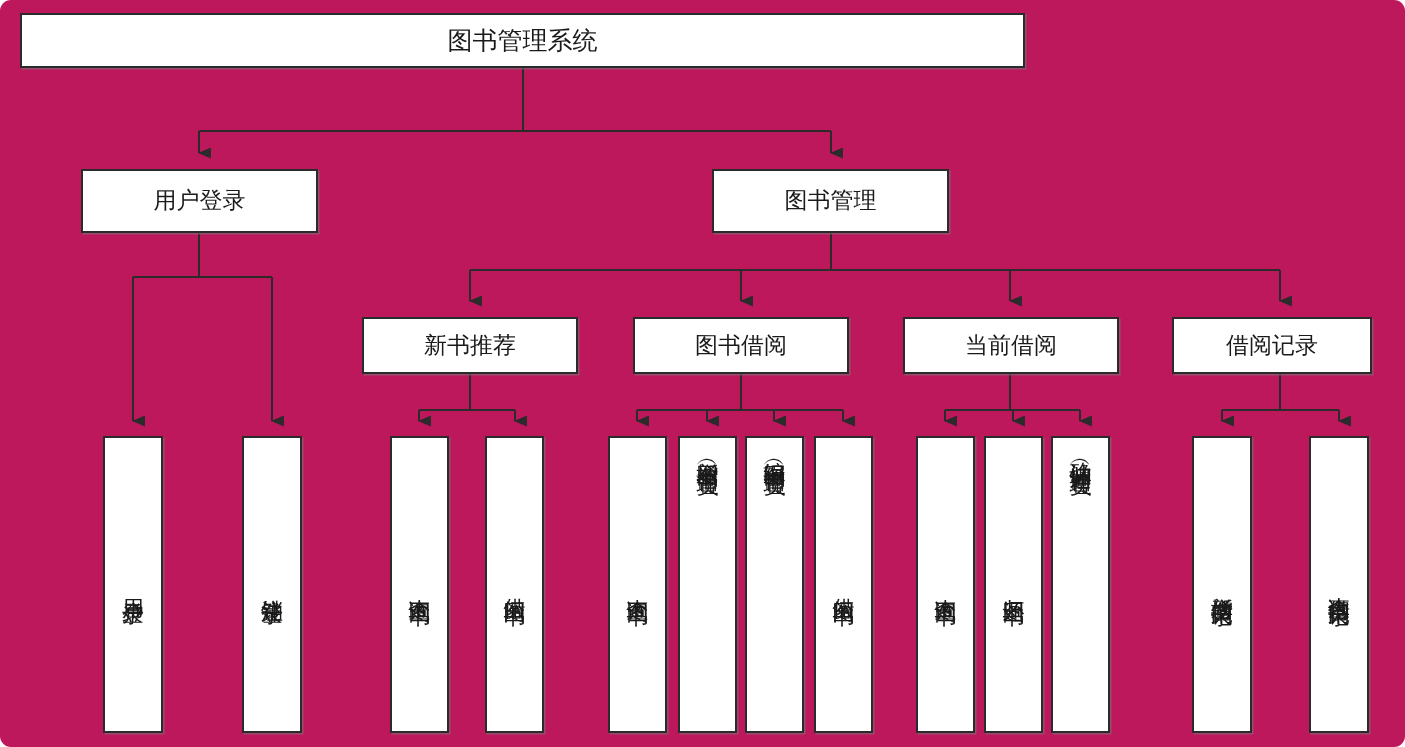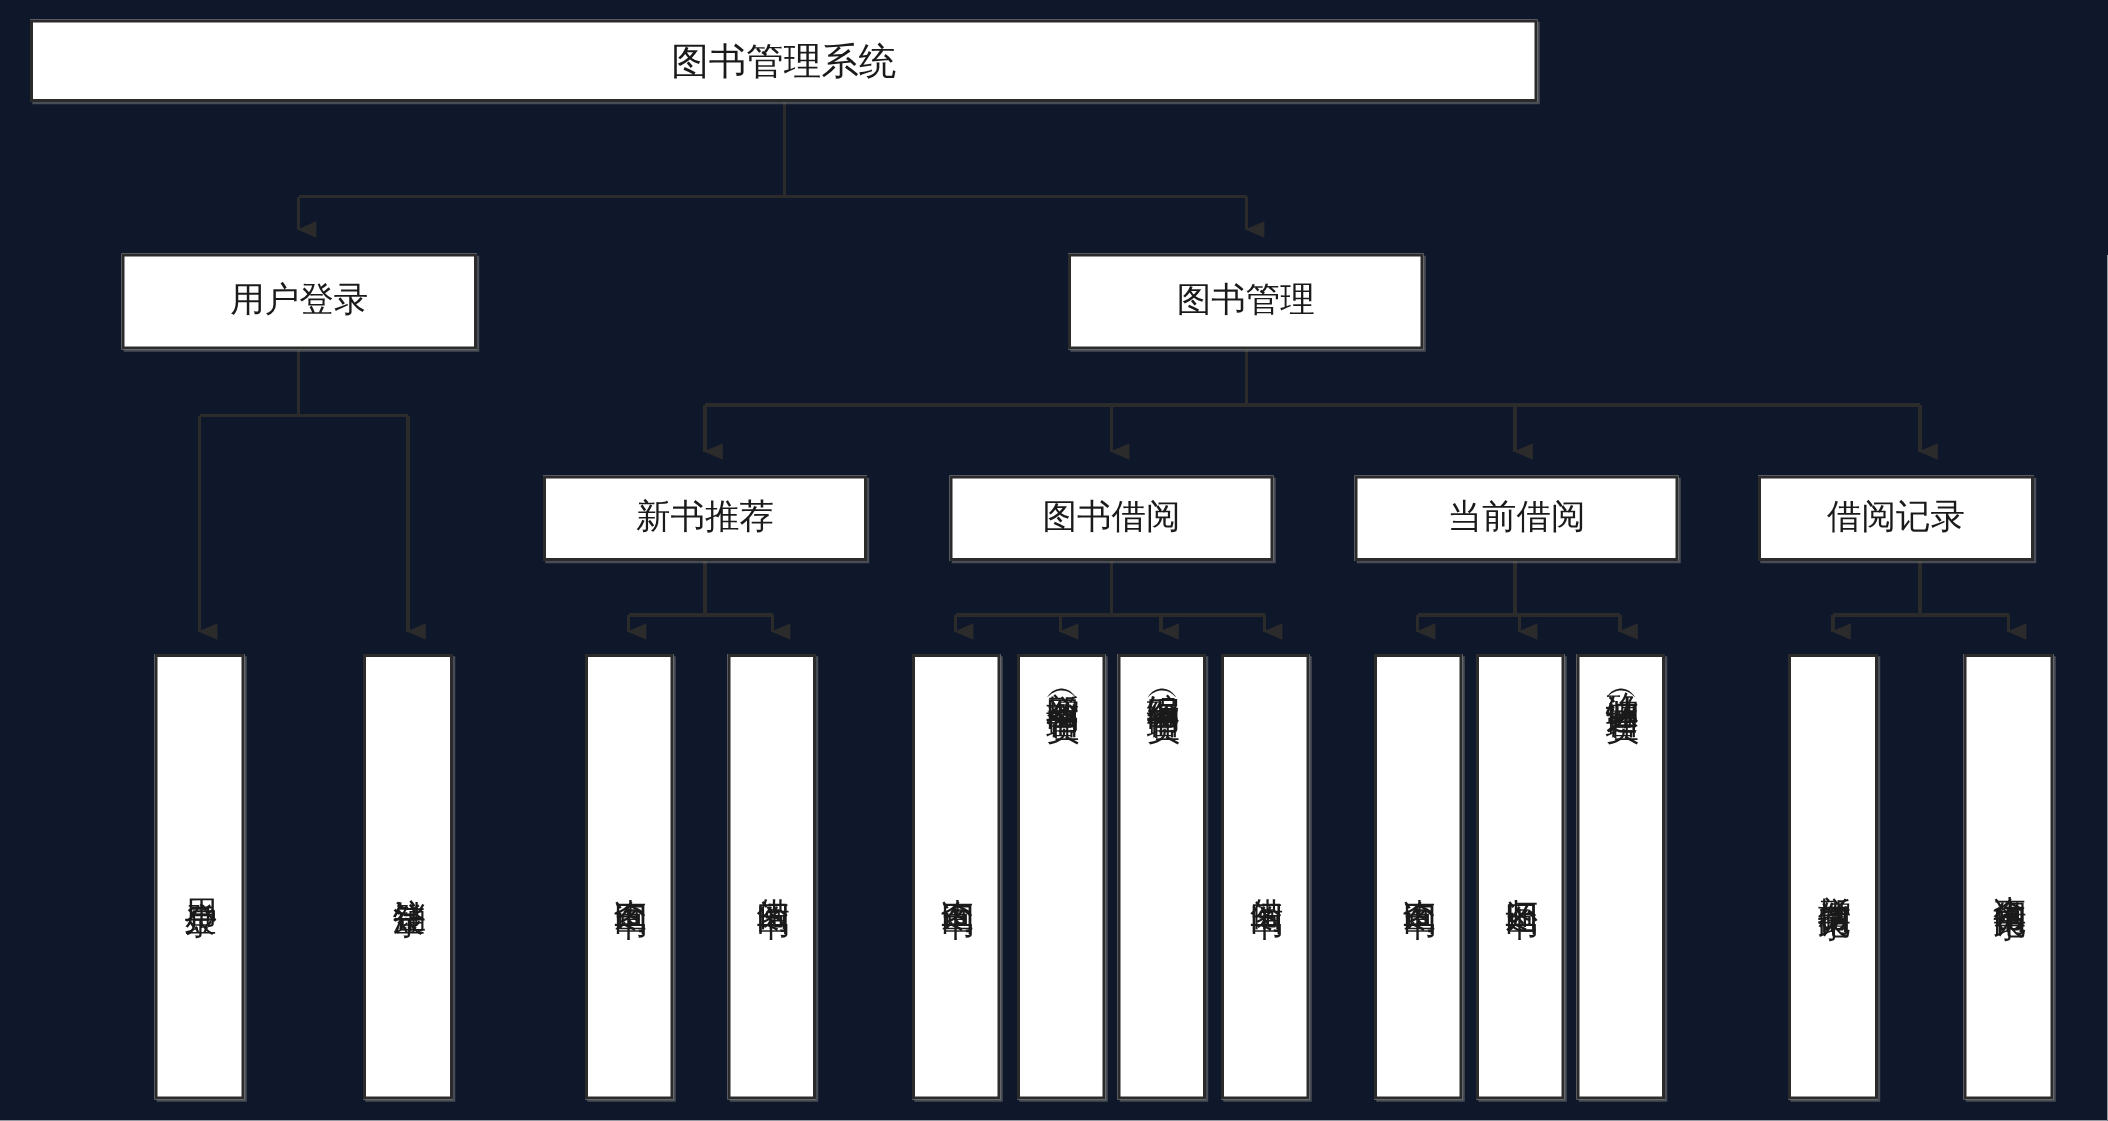--- a/index.html
+++ b/index.html
@@ -9,22 +9,23 @@
     background: #ffffff;
   }
   body {
     font-family: "DejaVu Sans", "Liberation Sans", sans-serif;
     color: #000000;
   }
   #diagram-root {
     position: relative;
     width: 1405px;
     height: 747px;
-    background: #0f172a;
+    background: #be185d;
     overflow: hidden;
+    border-radius: 11px;
   }
   #diagram-svg {
     position: absolute;
     left: 0;
     top: 0;
     width: 1405px;
     height: 747px;
     display: block;
   }
   .node-box {
@@ -160,21 +161,21 @@
   </div>
 
   <div class="node-box level-two" style="left:903px; top:317px; width:216px; height:57px;">
     <span class="node-label">当前借阅</span>
   </div>
 
   <div class="node-box level-two" style="left:633px; top:317px; width:216px; height:57px;">
     <span class="node-label">图书借阅</span>
   </div>
 
-  <div class="node-box level-two" style="left:1172px; top:317px; width:184px; height:57px;">
+  <div class="node-box level-two" style="left:1172px; top:317px; width:200px; height:57px;">
     <span class="node-label">借阅记录</span>
   </div>
 
   <div class="node-box level-leaf leaf-center" style="left:103px; top:436px; width:60px; height:297px;">
     <span class="node-label">用户登录</span>
   </div>
 
   <div class="node-box level-leaf leaf-center" style="left:242px; top:436px; width:60px; height:297px;">
     <span class="node-label">注销登录</span>
   </div>

